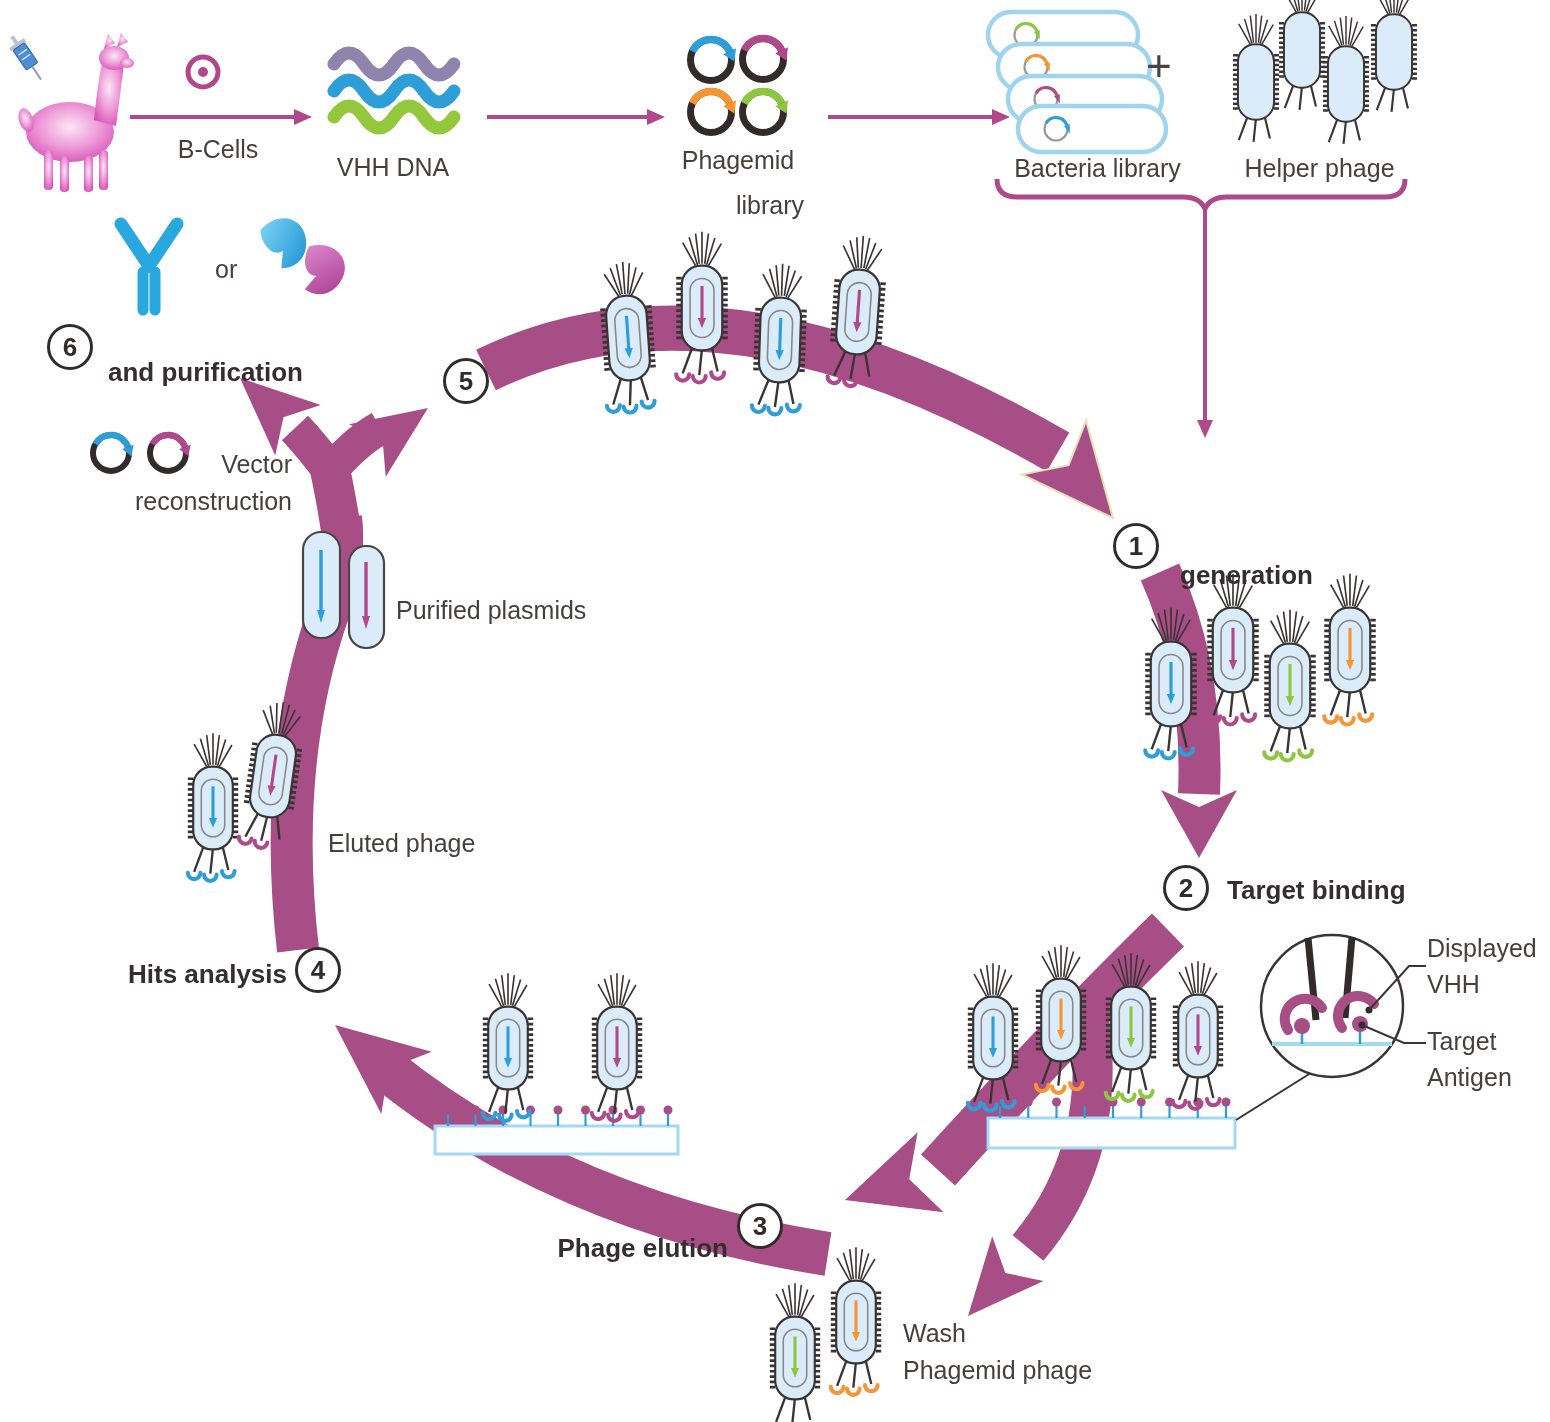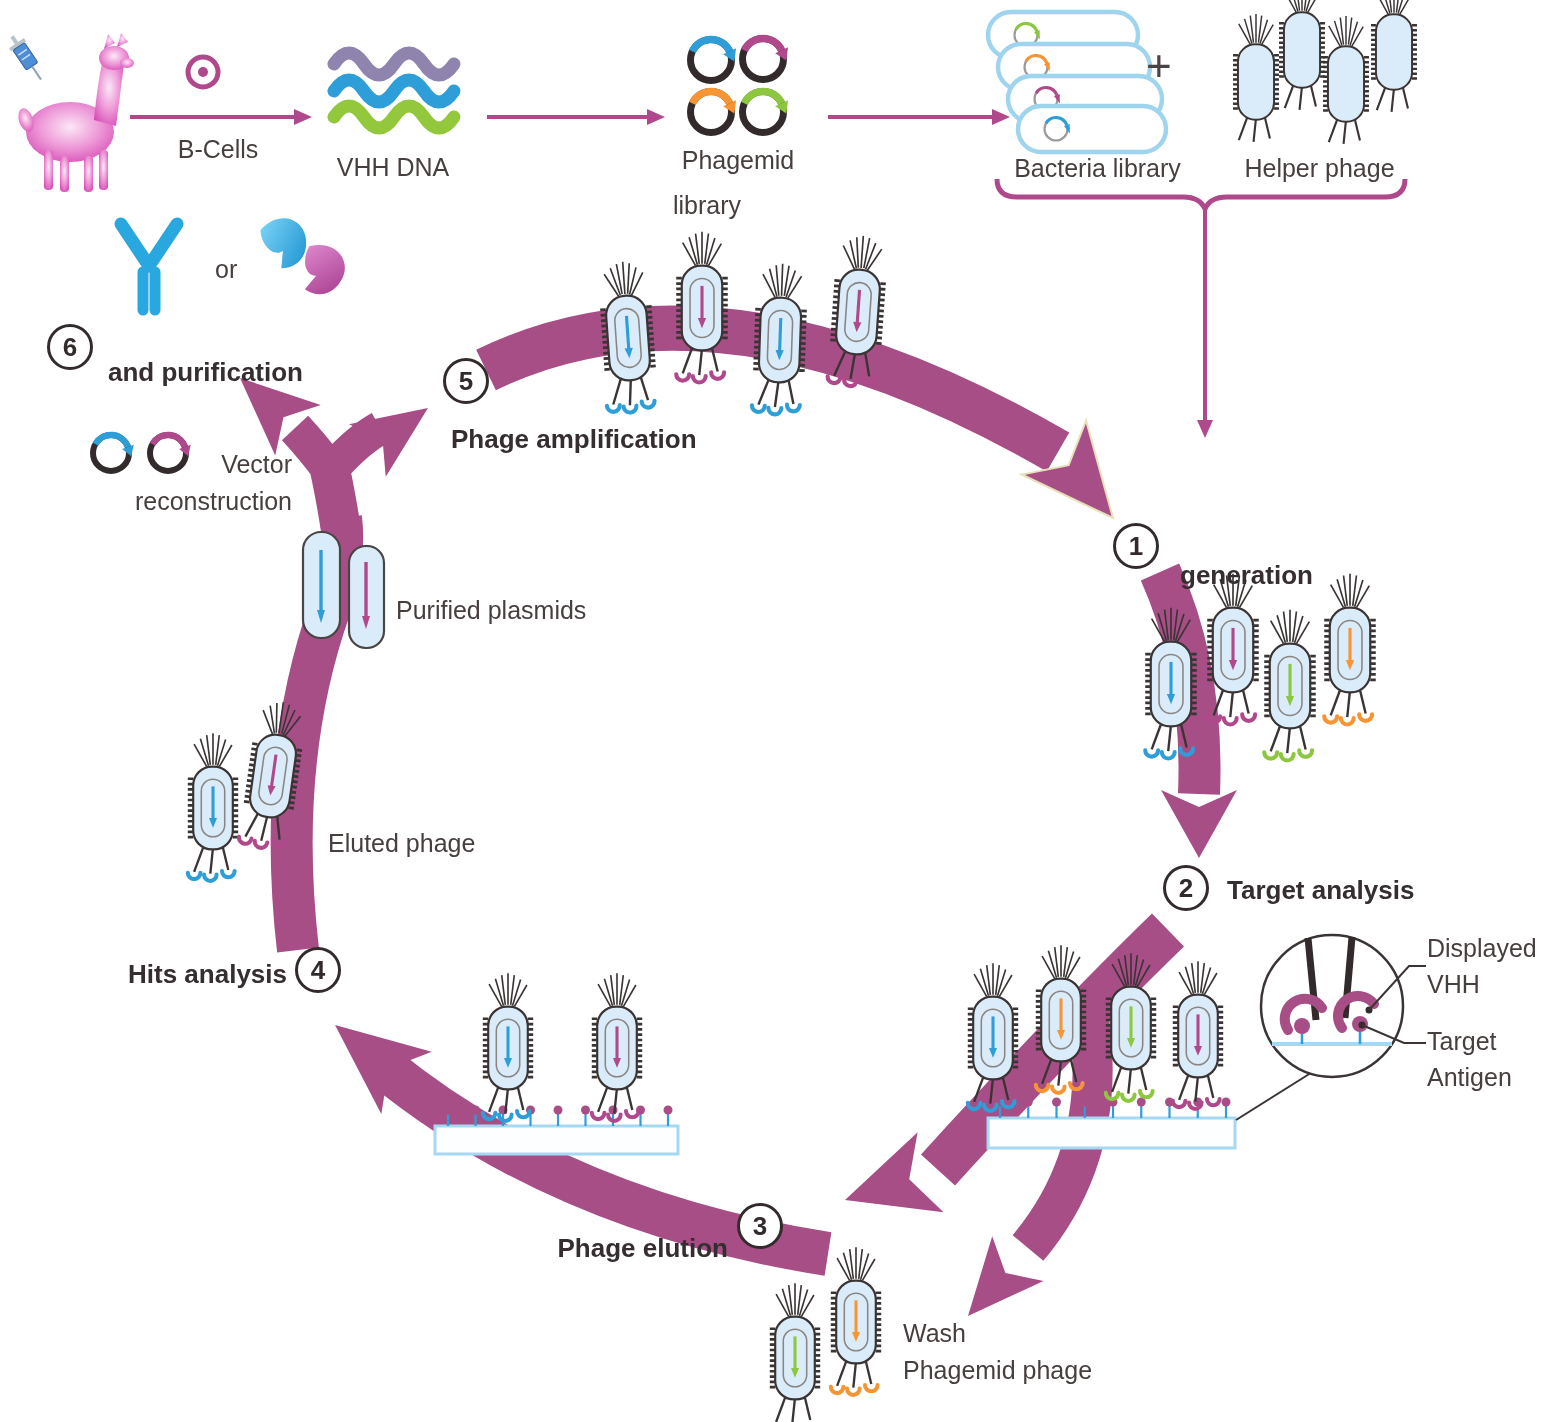--- a/index.html
+++ b/index.html
@@ -670,37 +670,36 @@
         <circle cx="1369" cy="1010" r="3.5" fill="#332b2b"></circle>
         <circle cx="1362" cy="1025" r="3.5" fill="#332b2b"></circle>
         <polyline points="1369,1010 1409,966 1426,966" fill="none" stroke="#3b3434" stroke-width="2"></polyline>
         <polyline points="1362,1025 1404,1043 1426,1043" fill="none" stroke="#3b3434" stroke-width="2"></polyline>
       </g>
     </svg>
 
   <div class="lbl center" style="left:148px;top:131px;width:140px">B-Cells</div>
   <div class="lbl center" style="left:318px;top:149px;width:150px">VHH DNA</div>
   <div class="lbl center" style="left:648px;top:142px;width:180px">Phagemid</div>
-  <div class="lbl center" style="left:617px;top:187px;width:180px">library</div>
+  <div class="lbl center" style="left:680px;top:187px;width:180px">library</div>
   <div class="lbl center" style="left:985px;top:150px;width:225px">Bacteria library</div>
   <div class="lbl plus" style="left:1146px;top:48px">+</div>
   <div class="lbl center" style="left:1212px;top:150px;width:215px">Helper phage</div>
 
   <div class="step-circle" style="left:1113px;top:523px">1</div>
   <div class="step-circle" style="left:1163px;top:865px">2</div>
   <div class="step-circle" style="left:737px;top:1203px">3</div>
   <div class="step-circle" style="left:295px;top:947px">4</div>
   <div class="step-circle" style="left:443px;top:358px">5</div>
   <div class="step-circle" style="left:47px;top:324px">6</div>
 
   <div class="lblb" style="left:1180px;top:557px">generation</div>
-  <div class="lblb" style="left:1227px;top:872px">Target analysis</div>
+  <div class="lblb" style="left:1227px;top:872px">Target binding</div>
   <div class="lblb right" style="right:822px;top:1230px">Phage elution</div>
   <div class="lblb right" style="right:1263px;top:956px">Hits analysis</div>
-  <div class="lblb" style="left:451px;top:421px">Phage amplification</div>
   <div class="lblb" style="left:108px;top:354px">and purification</div>
 
   <div class="lbl" style="left:215px;top:251px">or</div>
   <div class="lbl right" style="right:1258px;top:446px">Vector</div>
   <div class="lbl right" style="right:1258px;top:483px">reconstruction</div>
   <div class="lbl" style="left:396px;top:592px">Purified plasmids</div>
   <div class="lbl" style="left:328px;top:825px">Eluted phage</div>
   <div class="lbl" style="left:903px;top:1315px">Wash</div>
   <div class="lbl" style="left:903px;top:1352px">Phagemid phage</div>
   <div class="lbl" style="left:1427px;top:930px">Displayed</div>

